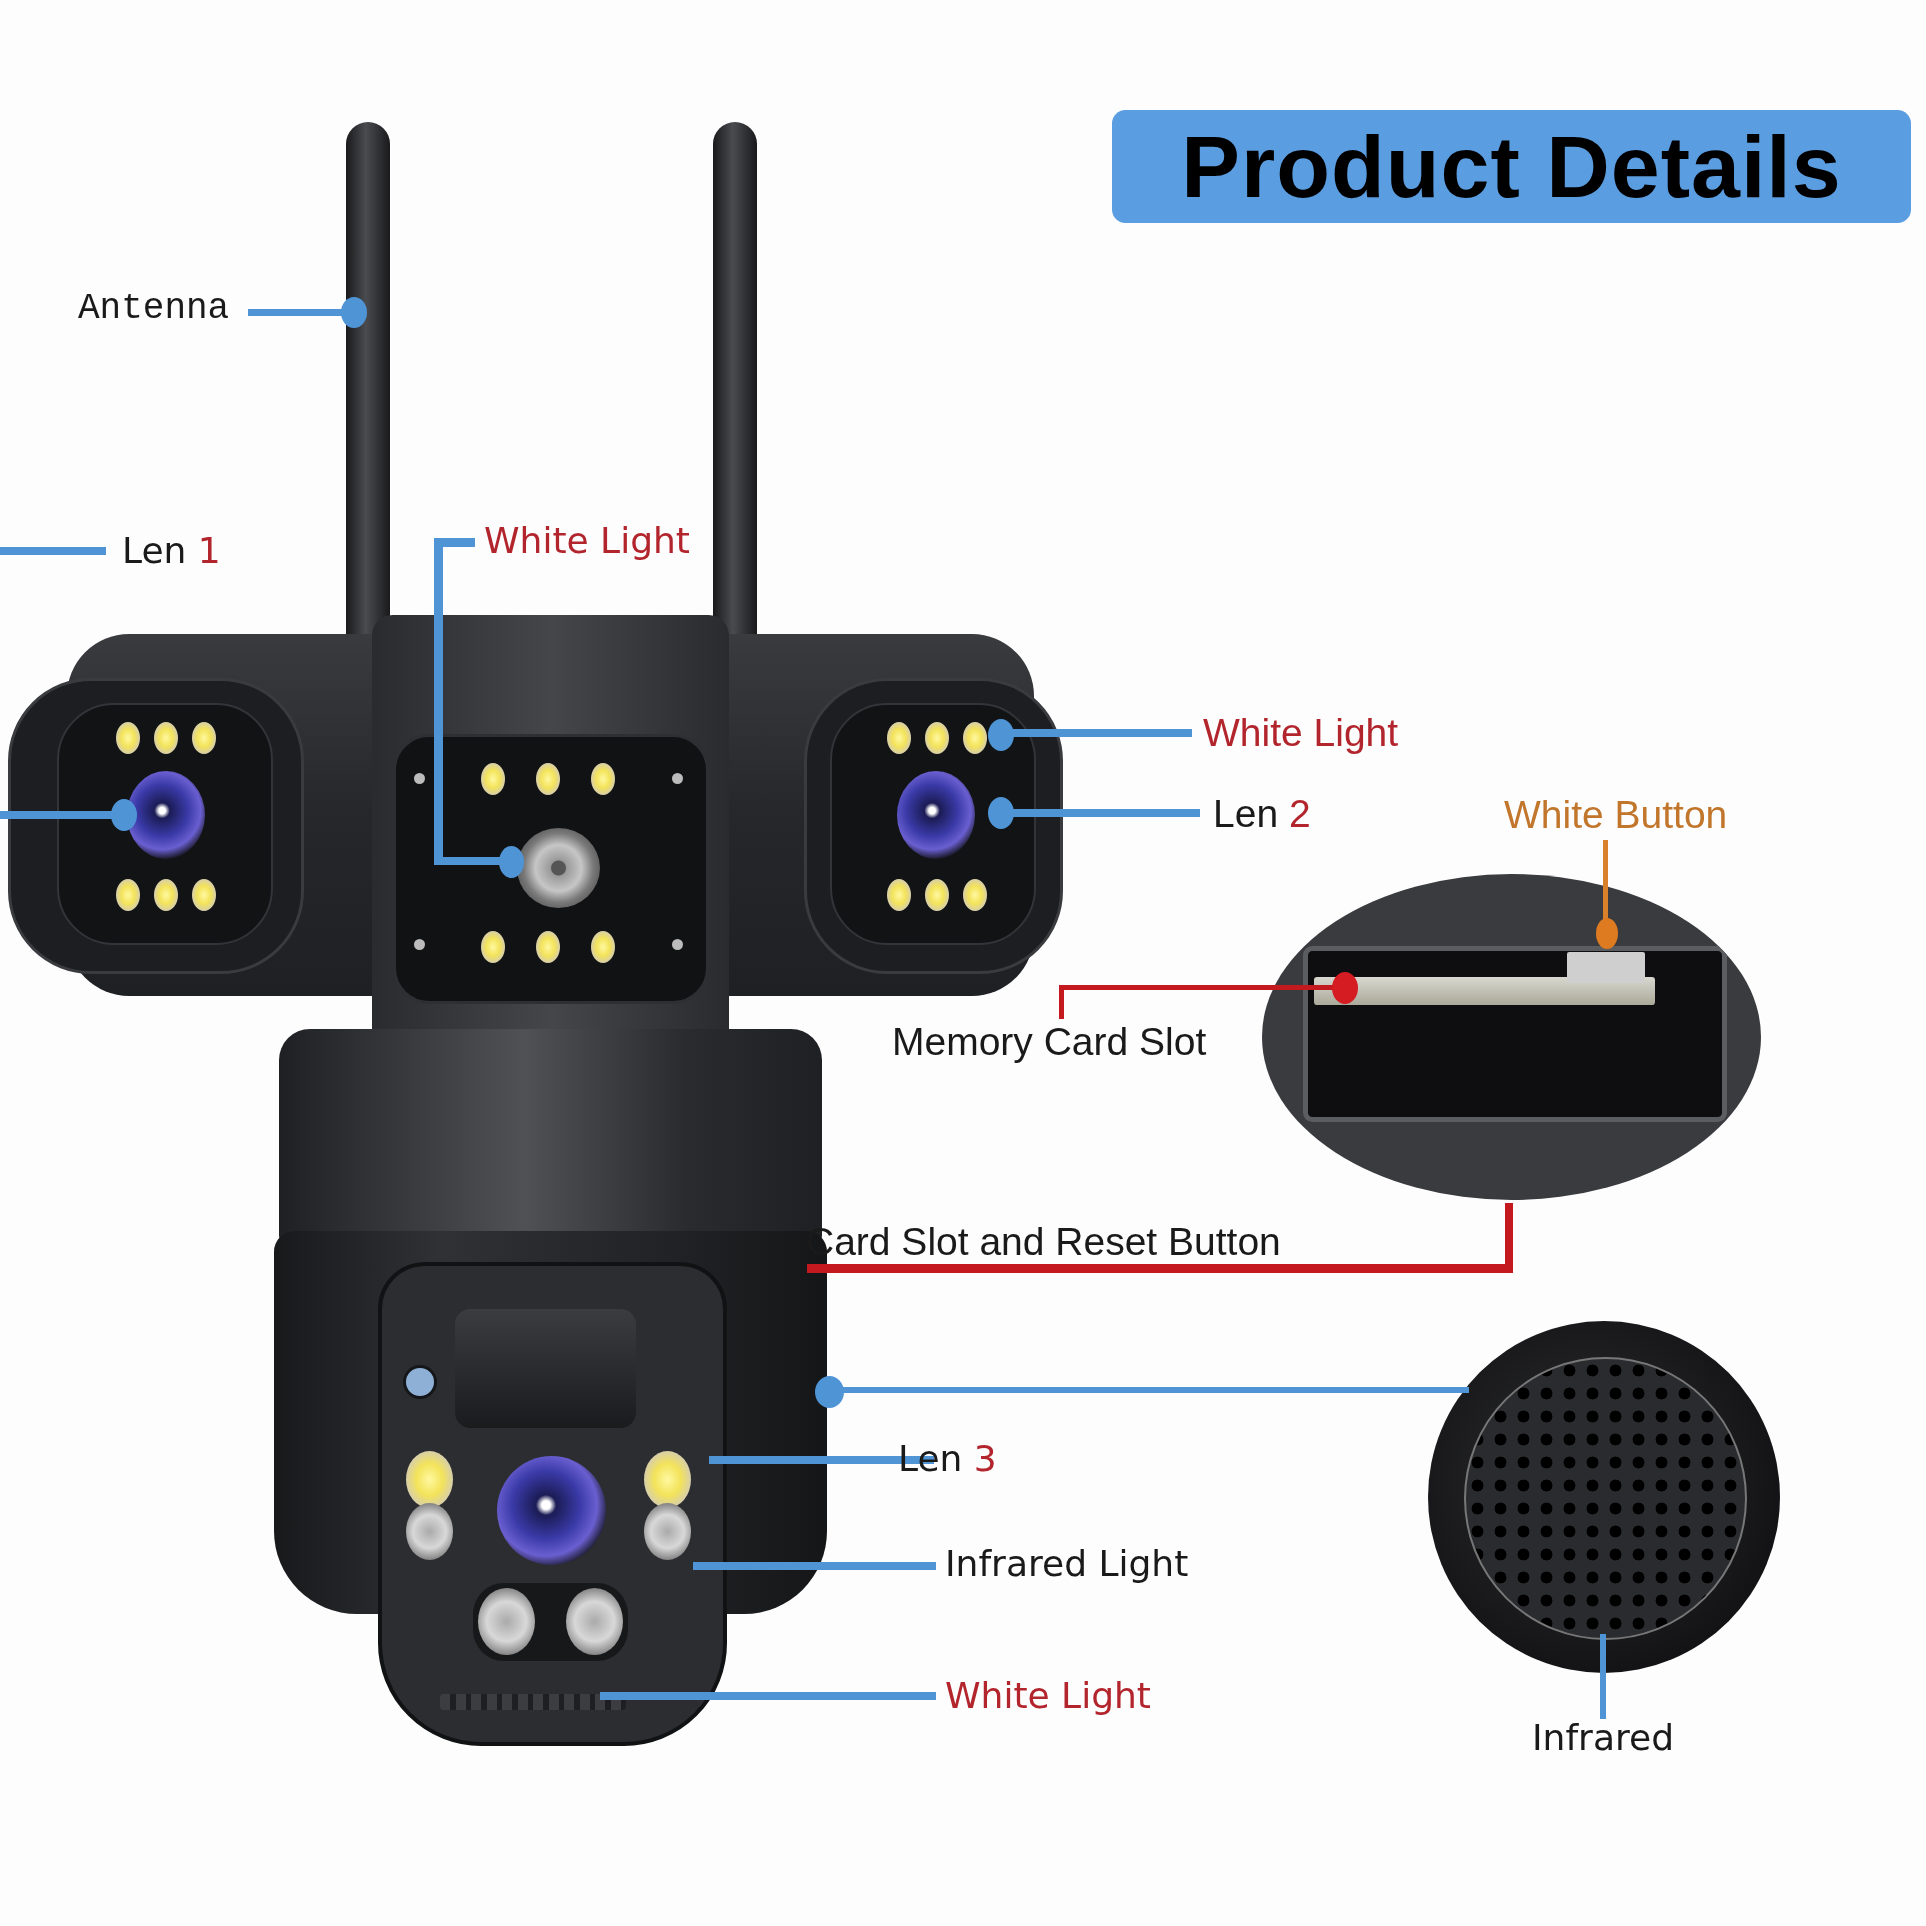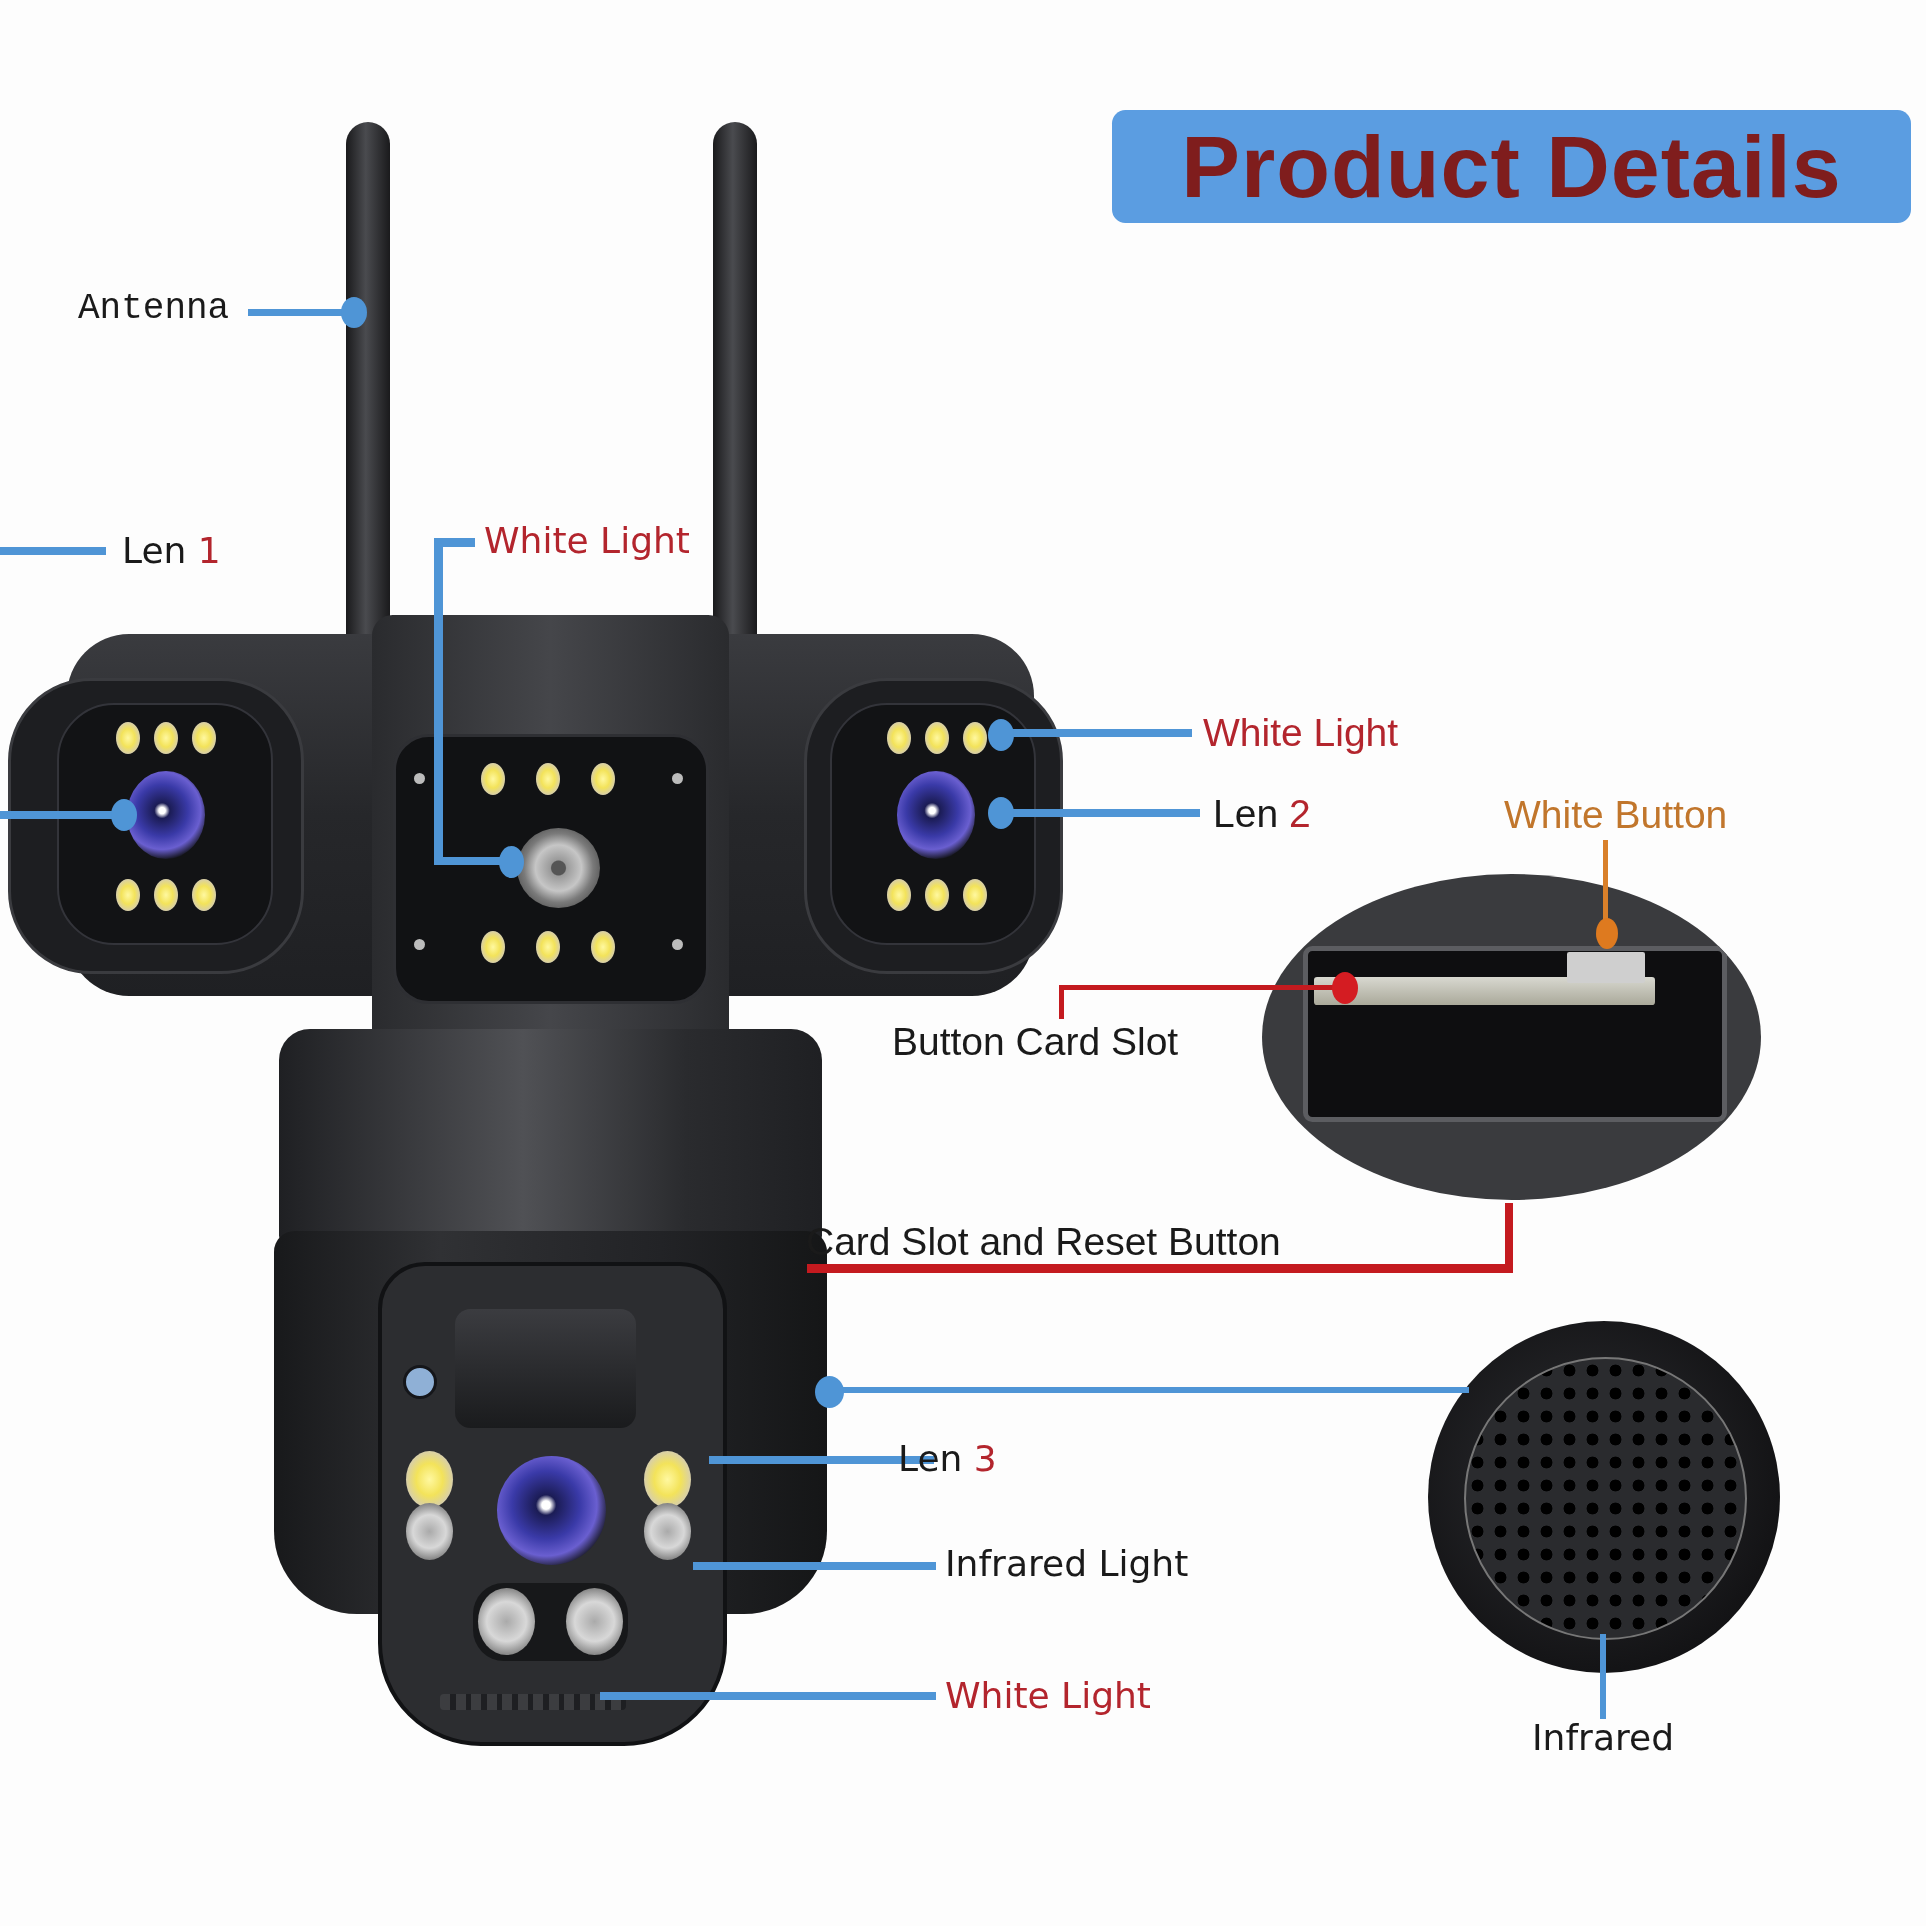--- a/index.html
+++ b/index.html
@@ -1,19 +1,19 @@
 <!DOCTYPE html>
 <html style="font-size:8.3px"><head>
 <meta charset="utf-8">
 <style>
   html,body{margin:0;padding:0;background:#fdfdfd;}
   body{width:1926px;height:1926px;position:relative;overflow:hidden;font-family:"Liberation Sans","DejaVu Sans",sans-serif;}
   .abs{position:absolute;}
   .title-box{left:1112px;top:110px;width:799px;height:113px;background:#5b9de1;border-radius:13.4px;display:flex;align-items:center;justify-content:center;}
-  .title-text{color:#7f1d1d;font-weight:bold;font-size:88px;letter-spacing:1px;font-family:"Liberation Sans",sans-serif;}
+  .title-text{color:#000000;font-weight:bold;font-size:88px;letter-spacing:1px;font-family:"Liberation Sans",sans-serif;}
   .lbl{position:absolute;font-size:36px;color:#1a1a1a;white-space:nowrap;font-family:"DejaVu Sans",sans-serif;line-height:1;}
   .lbl.narrow{font-family:"Liberation Sans",sans-serif;font-size:39px;}
   .red{color:#b3252d;}
   .orange{color:#c1762c;}
   .bline{position:absolute;background:#4f95d6;}
   .rline{position:absolute;background:#c41a1f;}
   .oline{position:absolute;background:#d9802a;}
   .dot{position:absolute;border-radius:50%;background:#4f95d6;}
   .rdot{position:absolute;border-radius:50%;background:#d41c22;}
   .odot{position:absolute;border-radius:50%;background:#de7a1f;}
@@ -148,21 +148,21 @@
 
 <div class="lbl narrow red" style="left:1203px;top:713px;">White Light</div>
 
 <div class="lbl narrow" style="left:1213px;top:794px;">
   <span>Len</span>
   <span class="red">2</span>
 </div>
 
 <div class="lbl narrow orange" style="left:1504px;top:795px;">White Button</div>
 
-<div class="lbl narrow" style="left:892px;top:1022px;">Button Card Slot</div>
+<div class="lbl narrow" style="left:892px;top:1022px;">Memory Card Slot</div>
 
 <div class="lbl narrow" style="left:806px;top:1222px;">Card Slot and Reset Button</div>
 
 <div class="lbl" style="left:898px;top:1441px;">
   <span>Len</span>
   <span class="red">3</span>
 </div>
 
 <div class="lbl" style="left:945px;top:1546px;">Infrared Light</div>
 

